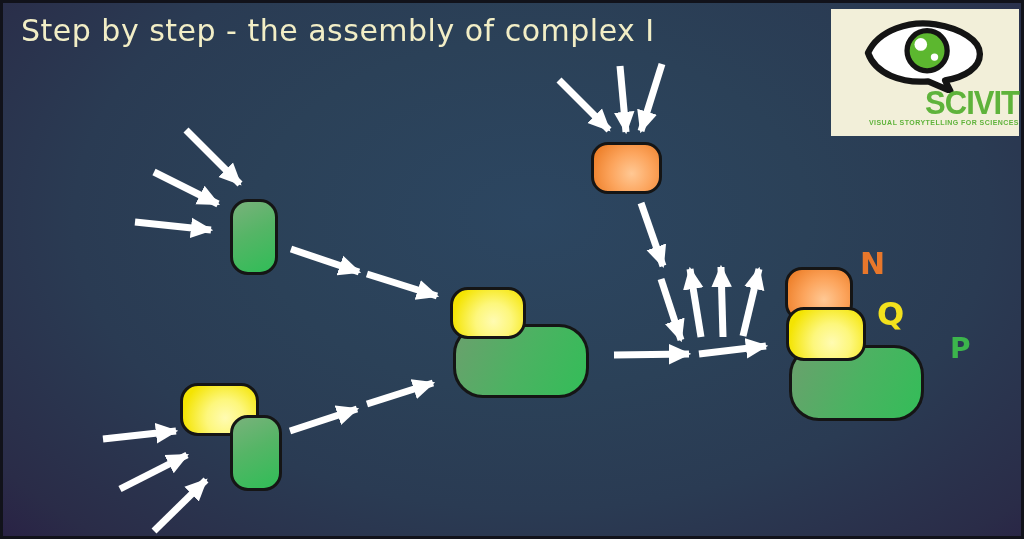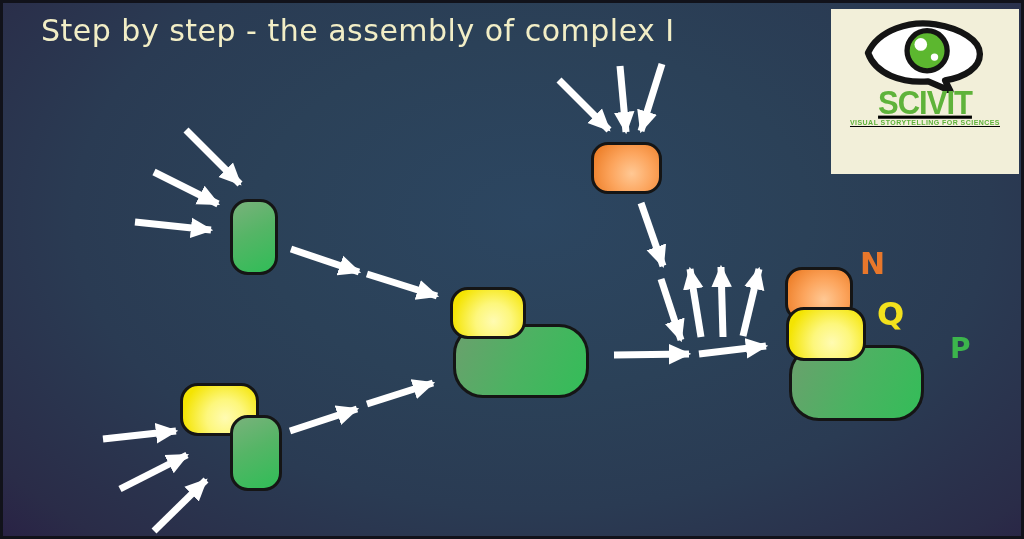--- a/index.html
+++ b/index.html
@@ -18,31 +18,29 @@
   }
 
   
   .title {
     position: absolute;
     left: 18px; top: 10px;
     font-size: 30px;
     letter-spacing: 0.5px;
     color: #f2eec6;
     white-space: nowrap;
-    margin-left: 20px;
   }
 
   
   .logo {
     position: absolute;
     left: 828px; top: 6px;
-    width: 188px; height: 165px;
+    width: 188px; height: 127px;
     background: #f2efd9;
-    text-align: center;
-    text-decoration: underline;
+    text-align: right;
   }
   .logo .eye { display: block; margin: 8px auto 0 auto; }
   .logo .brand {
     margin-top: -4px;
     font-family: "Liberation Sans", sans-serif;
     font-weight: bold;
     font-size: 31px;
     line-height: 28px;
     letter-spacing: -1px;
     color: #5fb33b;

